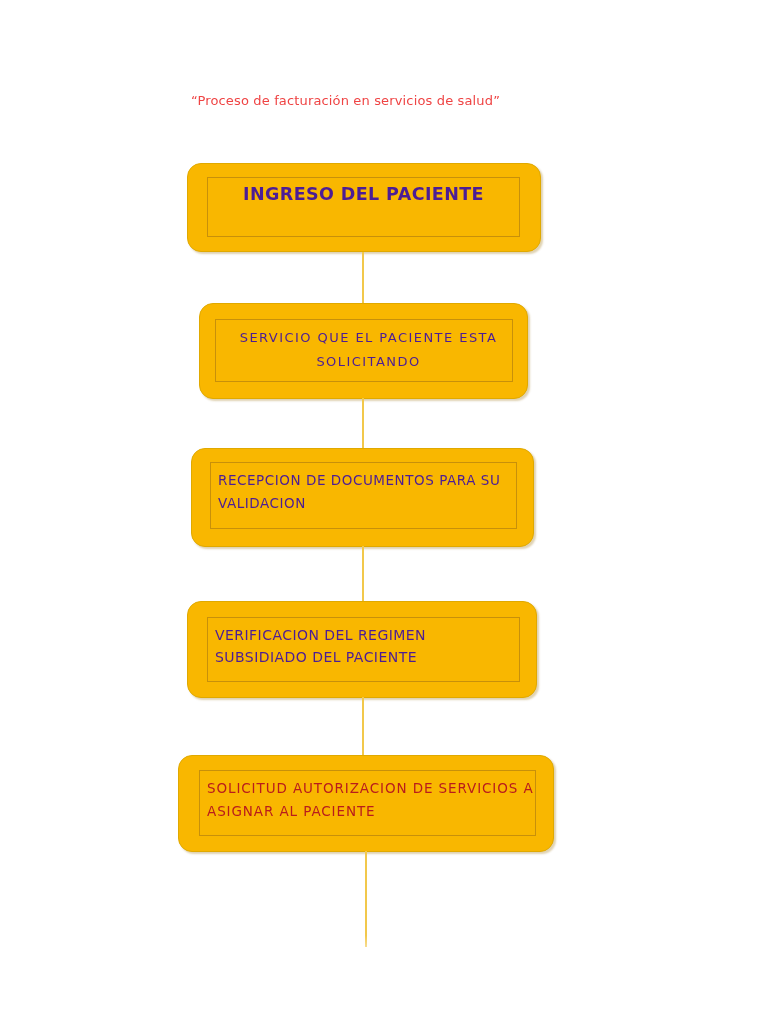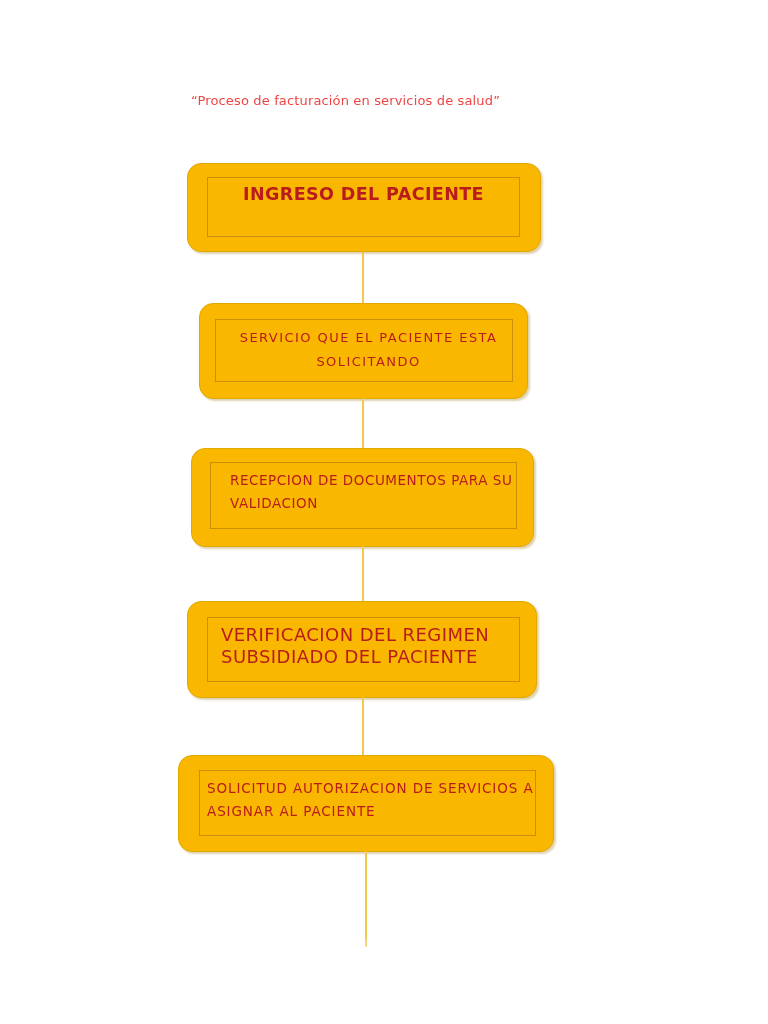--- a/index.html
+++ b/index.html
@@ -58,21 +58,21 @@
     position: absolute;
     box-sizing: border-box;
     border: 1px solid #c8900a;
     background: transparent;
     overflow: hidden;
   }
   .box-text {
     position: absolute;
     box-sizing: border-box;
     font-family: "DejaVu Sans", sans-serif;
-    color: #b91c1c;
+    color: #4c1d95;
     white-space: pre-line;
   }
 
   
   #box-1 { left: 187px; top: 163px; width: 354px; height: 89px; }
   #box-1 .inner-frame { left: 19px; top: 13px; right: 20px; bottom: 14px; }
   #box-1 .box-text {
     left: 19px; top: 13px; right: 20px;
     text-align: center;
     font-size: 17.5px;
@@ -96,30 +96,30 @@
 
   
   #box-3 { left: 191px; top: 448px; width: 343px; height: 99px; }
   #box-3 .inner-frame { left: 18px; top: 13px; right: 16px; bottom: 17px; }
   #box-3 .box-text {
     left: 18px; top: 13px; right: 16px;
     text-align: left;
     font-size: 13.5px;
     line-height: 23px;
     letter-spacing: 0.55px;
-    padding: 7px 0 0 20px;
+    padding: 7px 0 0 8px;
   }
 
   
   #box-4 { left: 187px; top: 601px; width: 350px; height: 97px; }
   #box-4 .inner-frame { left: 19px; top: 15px; right: 16px; bottom: 15px; }
   #box-4 .box-text {
-    left: 25px; top: 15px; right: 16px;
+    left: 19px; top: 15px; right: 16px;
     text-align: left;
-    font-size: 18px;
+    font-size: 14px;
     line-height: 22px;
     letter-spacing: 0.45px;
     padding: 7px 0 0 8px;
   }
 
   
   #box-5 { left: 178px; top: 755px; width: 376px; height: 97px; }
   #box-5 .inner-frame { left: 20px; top: 14px; right: 17px; bottom: 15px; }
   #box-5 .box-text {
     left: 20px; top: 14px; right: 17px;

